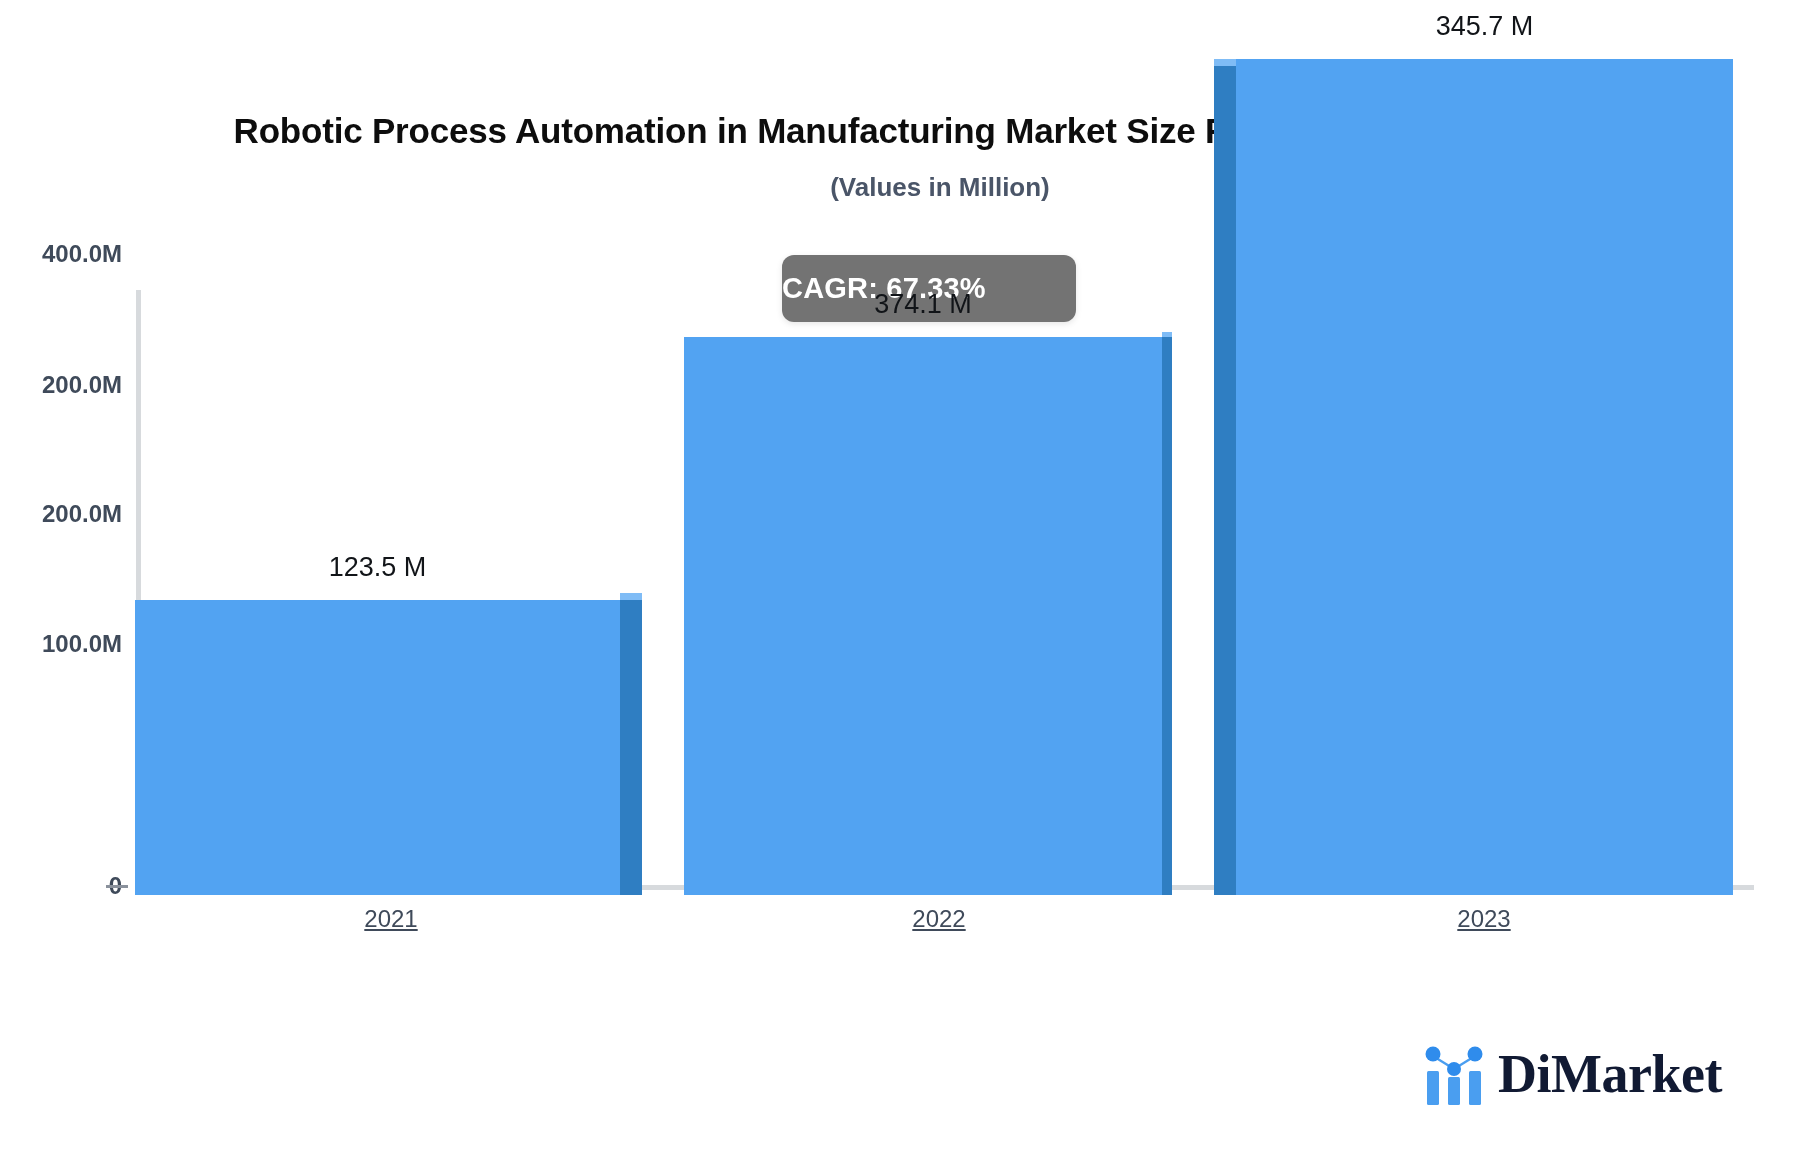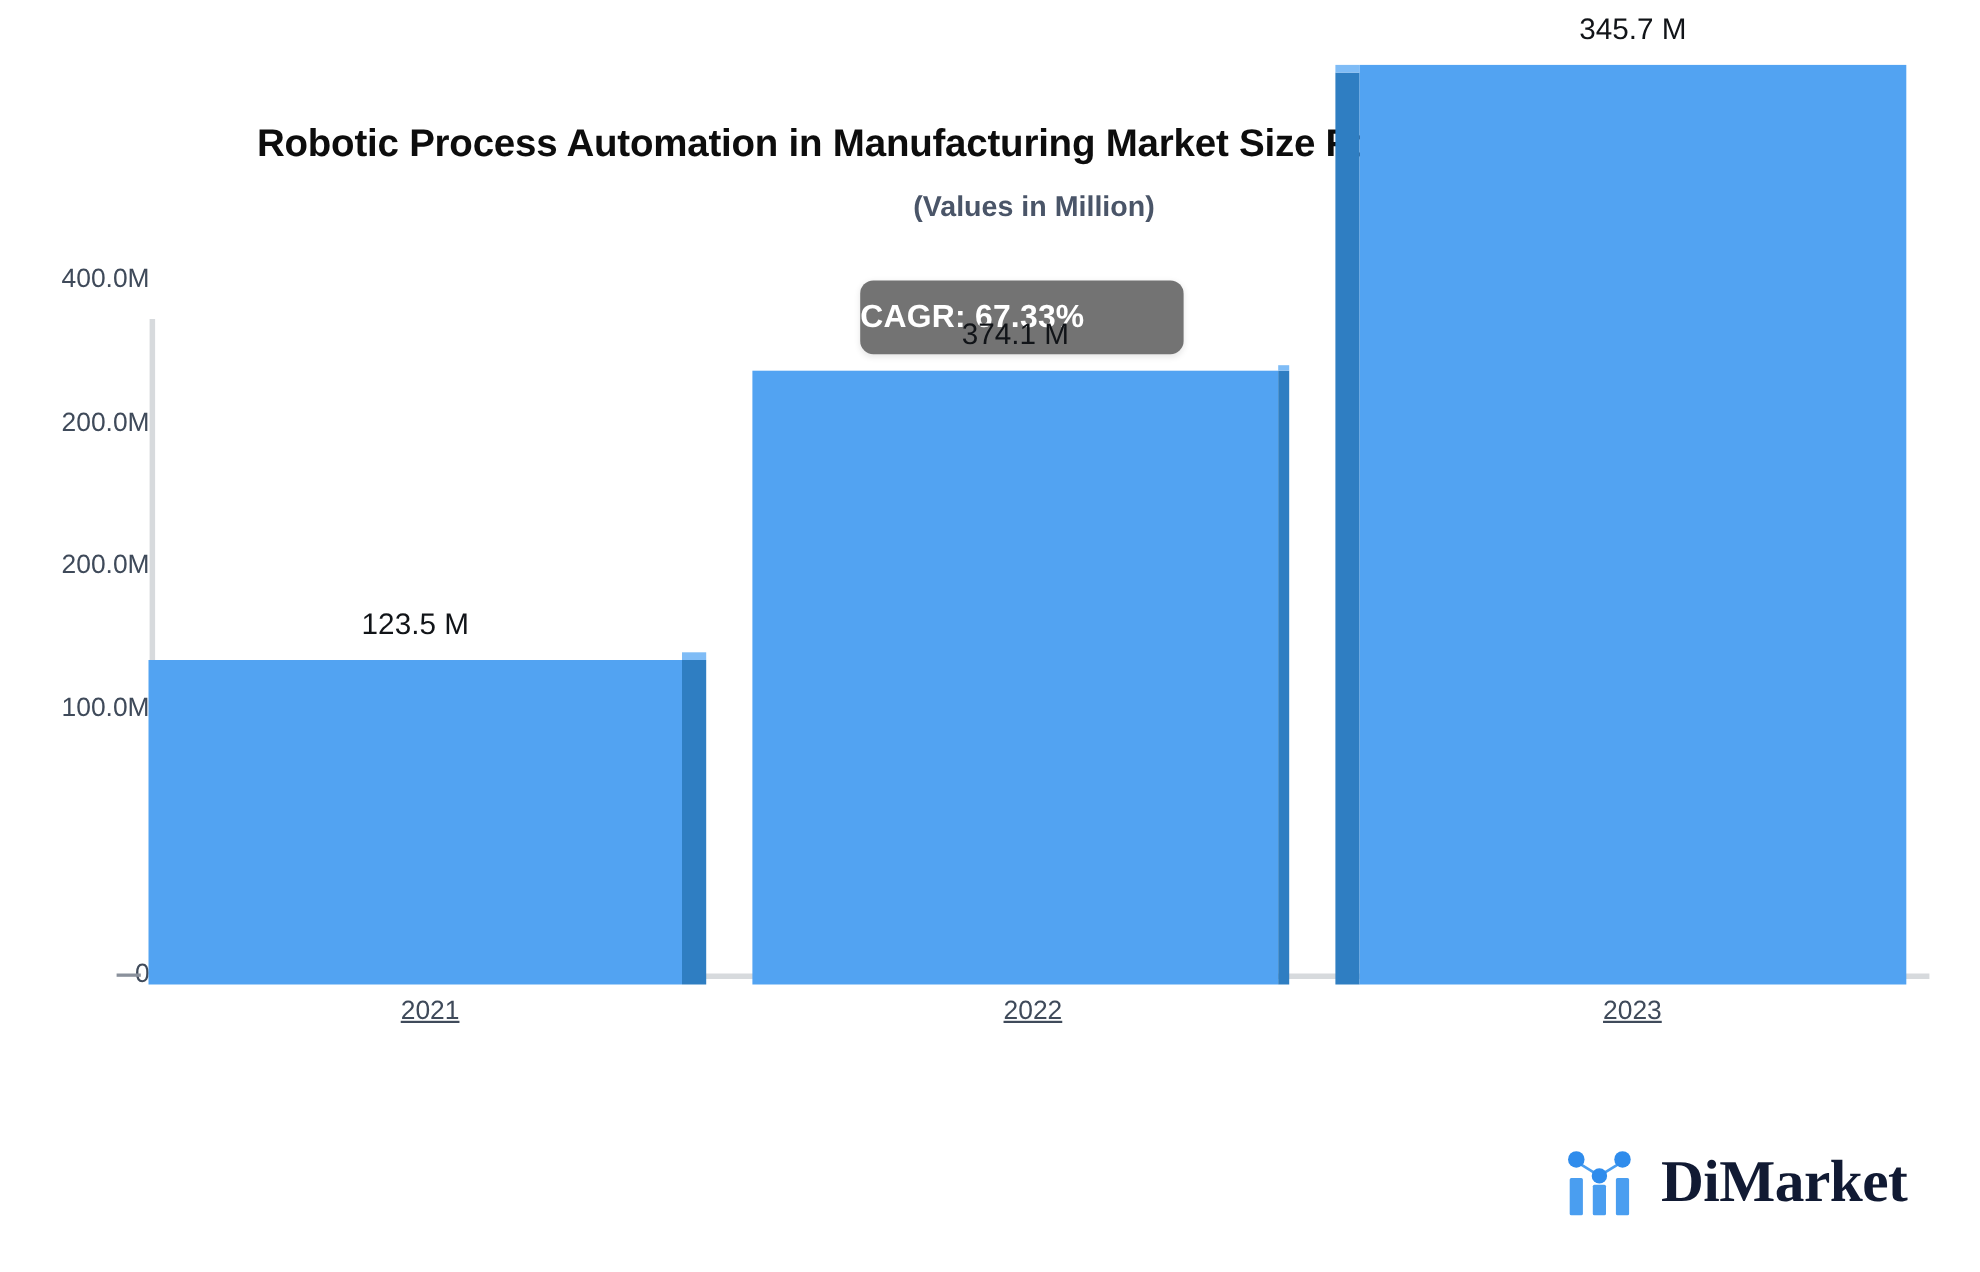--- a/index.html
+++ b/index.html
@@ -97,24 +97,25 @@
   .y-tick {
     position: absolute;
     right: 0;
     text-align: right;
     font-size: 24px;
     color: #3f4a5a;
     white-space: nowrap;
   }
   .y-labels {
     position: absolute;
-    left: 18px;
+    left: 4px;
     top: 0;
     width: 118px;
     height: 1156px;
+    font-weight: bold;
   }
 
   .y-zero-dash {
     position: absolute;
     left: 106px;
     top: 885px;
     width: 22px;
     height: 3px;
     background: #8a919c;
   }
@@ -163,21 +164,21 @@
     text-decoration: underline;
   }
 
   
   .logo {
     position: absolute;
     left: 1424px;
     top: 1043px;
     display: flex;
     align-items: center;
-    gap: 26px;
+    gap: 14px;
   }
   .logo-icon { width: 60px; height: 62px; display: block; }
   .logo-text {
     font-family: "Liberation Serif", serif;
     font-size: 54px;
     font-weight: bold;
     color: #111a33;
     letter-spacing: -0.5px;
     line-height: 1;
   }

